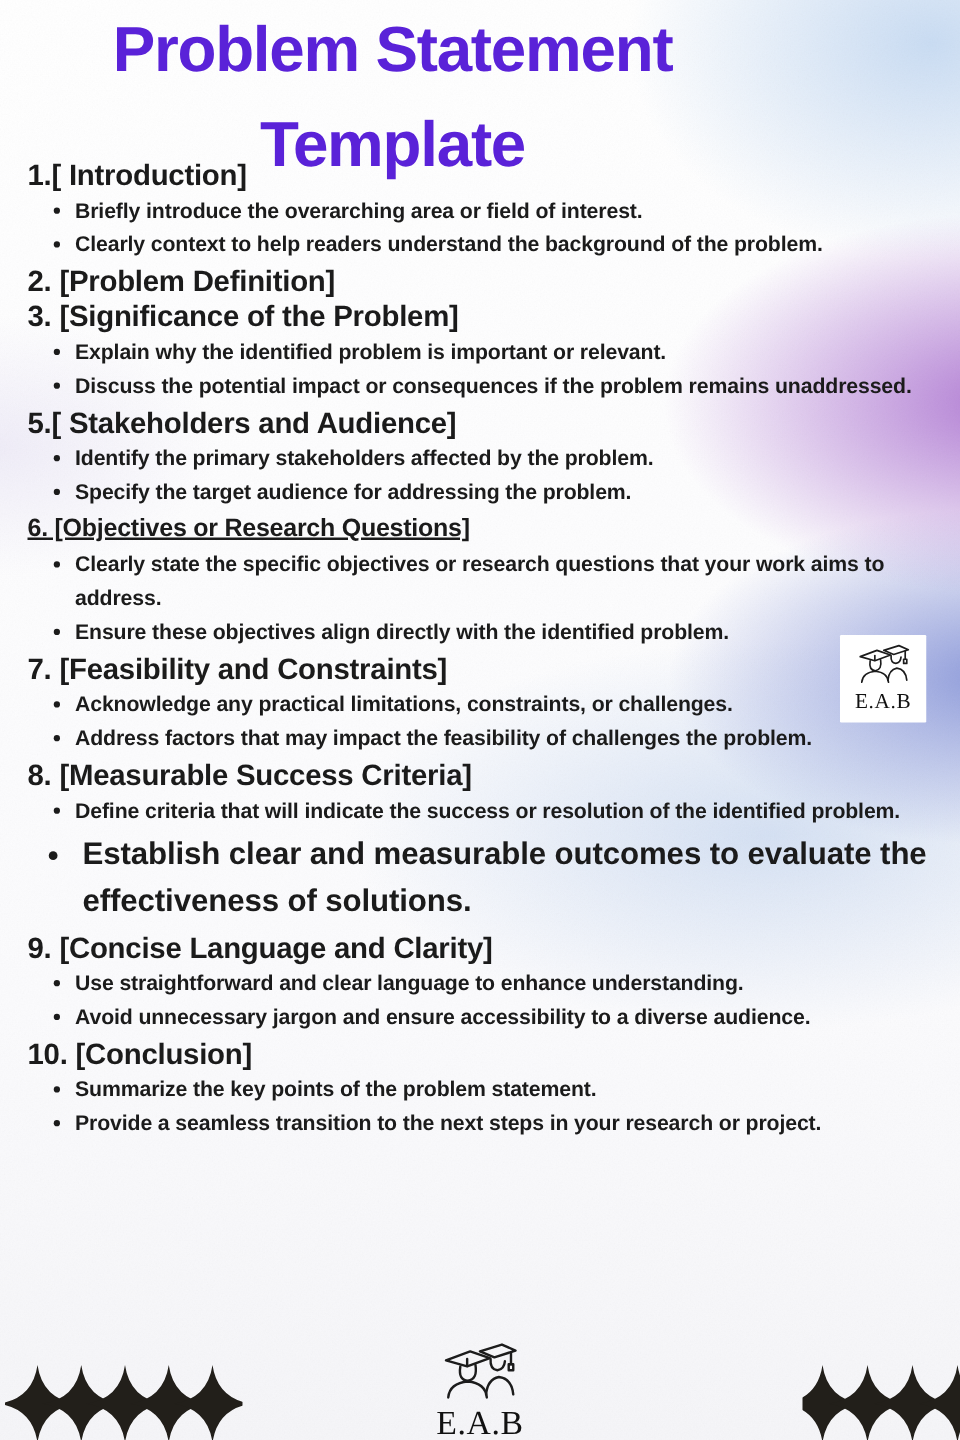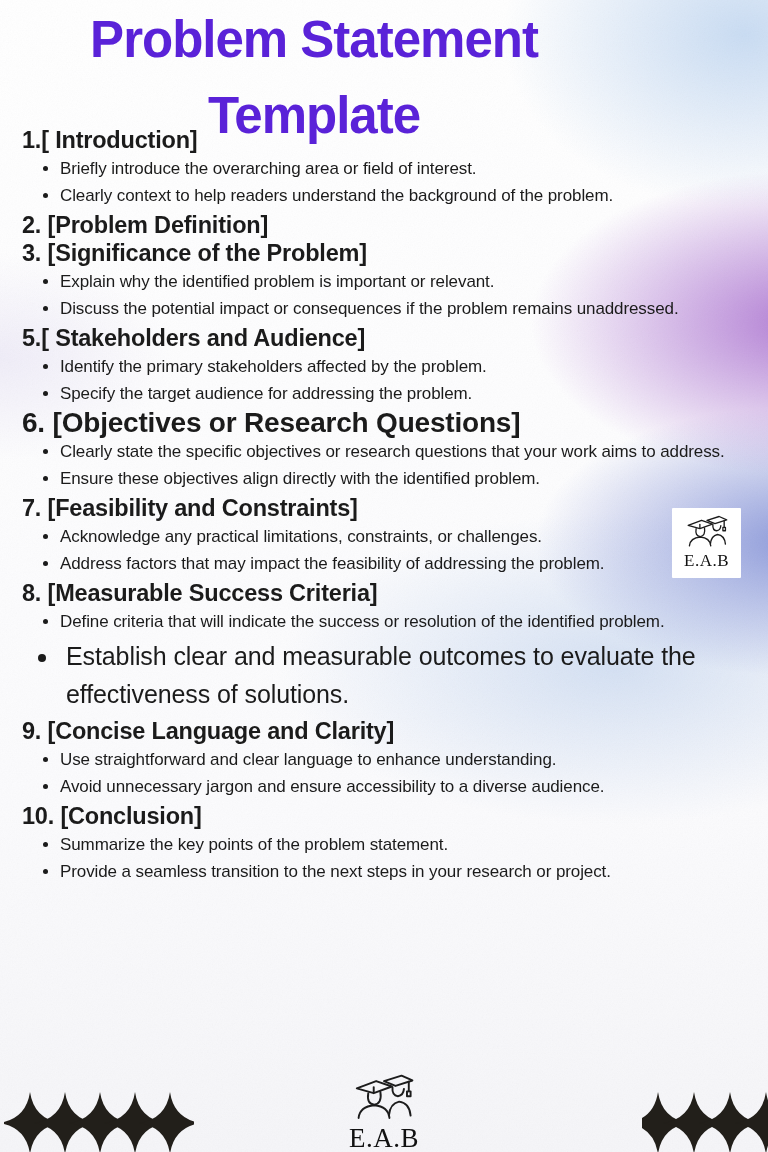--- a/index.html
+++ b/index.html
@@ -19,23 +19,23 @@
   }
   .noise{position:absolute;inset:0;width:100%;height:100%;pointer-events:none;}
   .title{
     position:absolute;top:2px;left:0;width:628px;text-align:center;
     color:#5a22d8;font-weight:bold;font-size:51px;line-height:76px;letter-spacing:-1px;
   }
   .content{position:absolute;left:22px;top:126px;width:726px;}
   .sec h2{
     margin:1px 0 2px 0;font-size:23.5px;line-height:26px;font-weight:bold;letter-spacing:-.2px;
   }
-  .sec h2.small{font-size:28px;}
+  .sec h2.small{font-size:20px;text-decoration:underline;}
   .sec ul{margin:0 0 3px 0;padding:0 0 0 38px;}
-  .sec li{font-size:17px;line-height:27px;font-weight:normal;letter-spacing:-.1px;}
+  .sec li{font-size:17px;line-height:27px;font-weight:bold;letter-spacing:-.1px;}
   .sec li.large{font-size:25px;line-height:38px;padding:2px 0 2px 6px;}
   .eab-badge{
     position:absolute;left:672px;top:508px;width:69px;height:70px;background:#ffffff;
     display:flex;flex-direction:column;align-items:center;justify-content:flex-start;
     border-radius:1px;
   }
   .eab-badge svg{margin-top:6px;}
   .eab-text{
     font-family:"Liberation Serif","DejaVu Serif",serif;
     color:#111;line-height:1;letter-spacing:.5px;
@@ -106,21 +106,21 @@
       <ul>
         <li>Clearly state the specific objectives or research questions that your work aims to address.</li>
         <li>Ensure these objectives align directly with the identified problem.</li>
       </ul>
     </section>
 
     <section class="sec">
       <h2>7. [Feasibility and Constraints]</h2>
       <ul>
         <li>Acknowledge any practical limitations, constraints, or challenges.</li>
-        <li>Address factors that may impact the feasibility of addressing the problem.</li>
+        <li>Address factors that may impact the feasibility of challenges the problem.</li>
       </ul>
     </section>
 
     <section class="sec">
       <h2>8. [Measurable Success Criteria]</h2>
       <ul>
         <li>Define criteria that will indicate the success or resolution of the identified problem.</li>
         <li class="large">Establish clear and measurable outcomes to evaluate the effectiveness of solutions.</li>
       </ul>
     </section>

